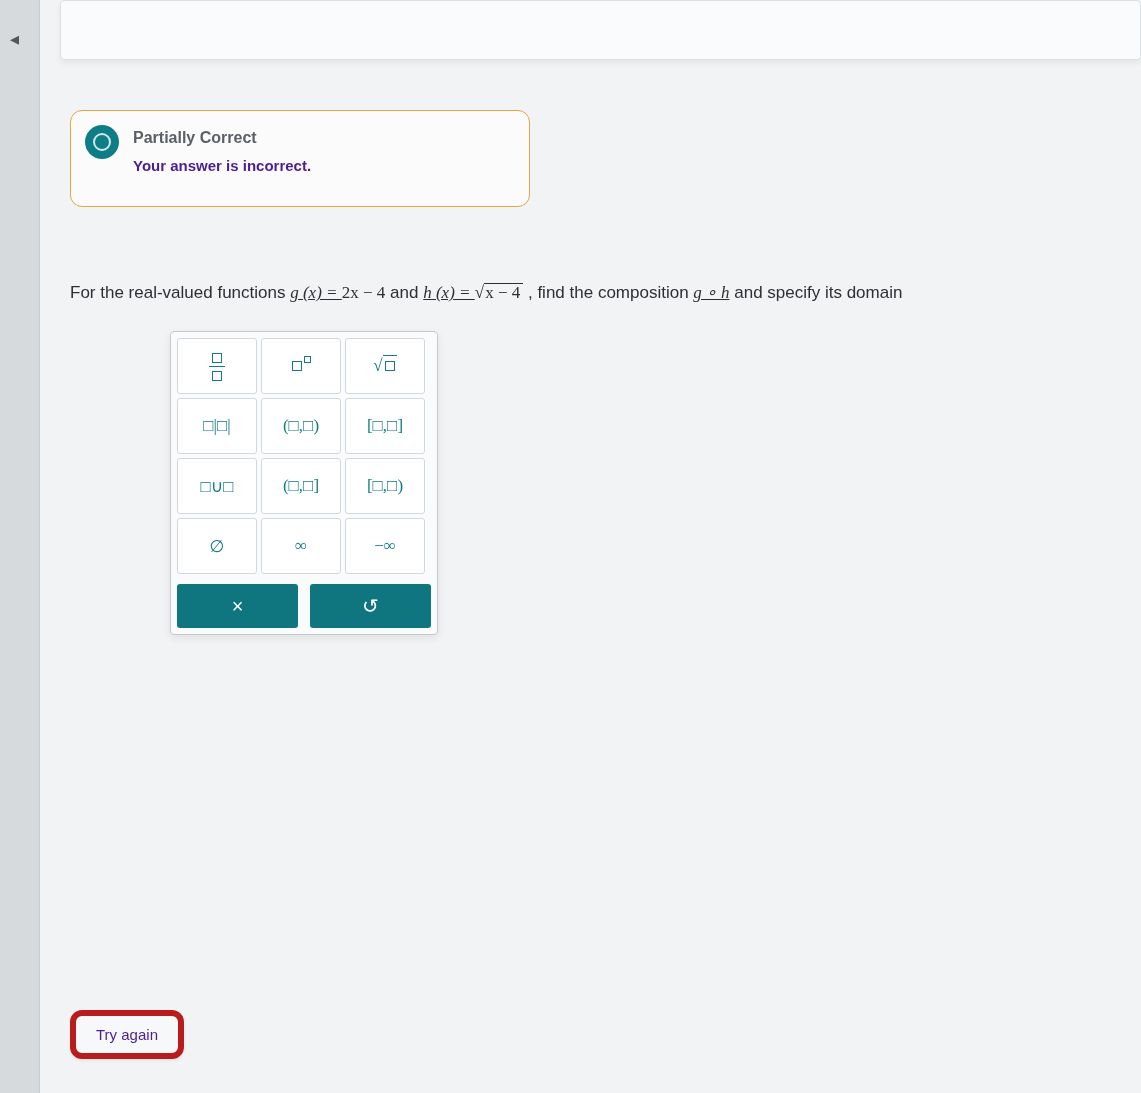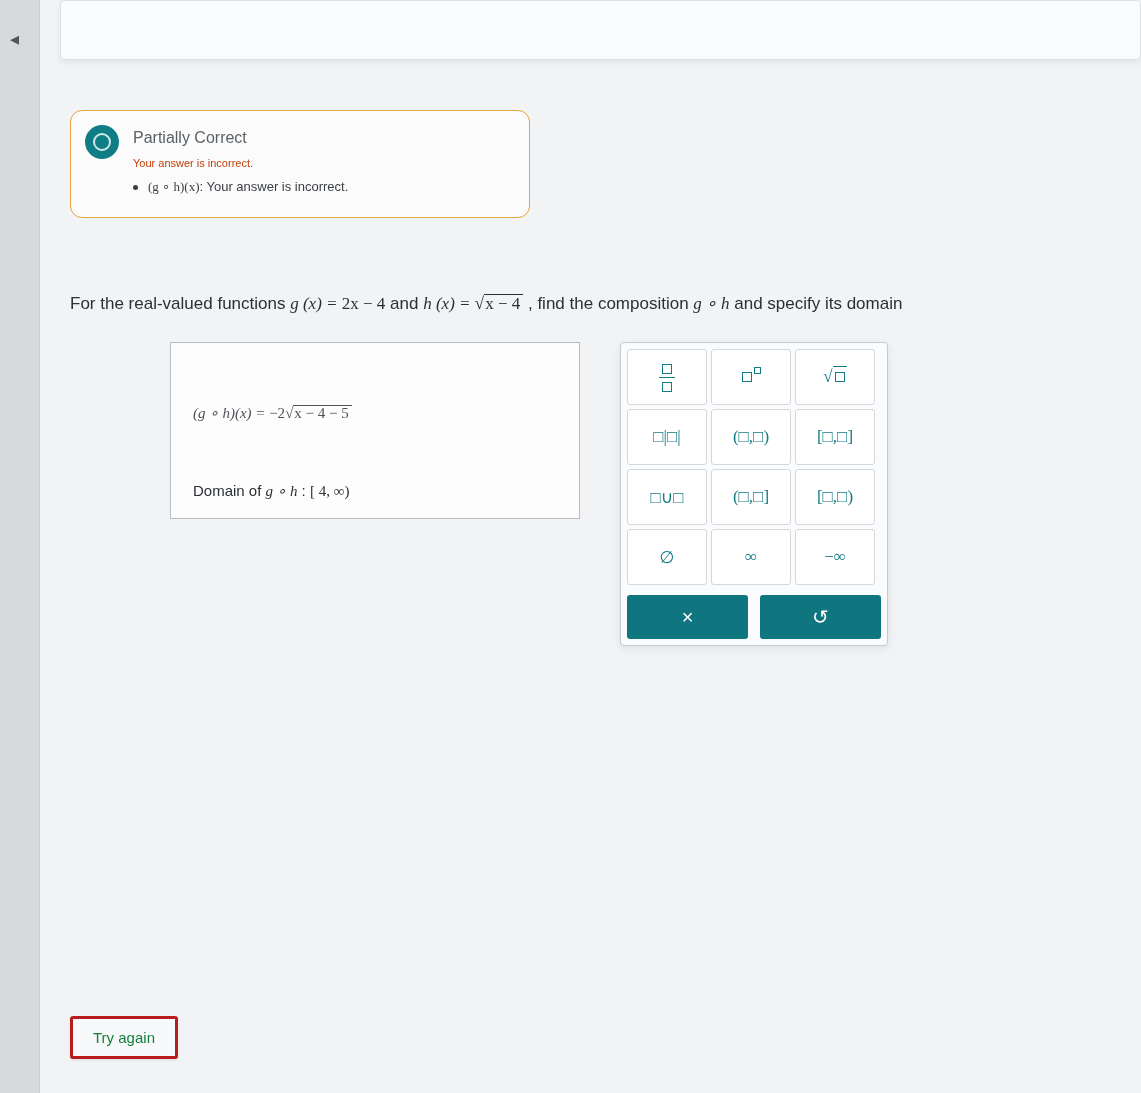--- a/index.html
+++ b/index.html
@@ -57,42 +57,42 @@
     background: #0f7d86;
     display: flex; align-items: center; justify-content: center;
   }
   .feedback-icon-inner {
     width: 18px; height: 18px;
     border: 2px solid #cfe8ea;
     border-radius: 50%;
   }
   .feedback-title {
     color: #5a6067;
-    font-weight: 400;
+    font-weight: 700;
     font-size: 16px;
     margin-bottom: 10px;
   }
   .feedback-sub {
-    font-size: 11px;
-    font-weight: 400;
-    color: #c2410c;
+    font-size: 15px;
+    font-weight: 700;
+    color: #4c1d95;
     margin-bottom: 10px;
   }
   .feedback-bullet {
     font-size: 13px;
     color: #3b3f44;
     display: flex;
     align-items: center;
     gap: 10px;
   }
   .dot {
     width: 5px; height: 5px; background:#3b3f44; border-radius:50%;
     flex:0 0 auto;
   }
-  .mathi { font-family: 'Times New Roman', serif; font-style: italic; }
+  .mathi { font-family: 'Times New Roman', serif; font-style: italic; text-decoration: underline; }
   .mathr { font-family: 'Times New Roman', serif; }
   .question-line {
     font-size: 17px;
     color: #2c3034;
     margin-bottom: 28px;
     white-space: nowrap;
   }
   .sqrt-wrap{
     display:inline-block;
     border-top:1.2px solid #2c3034;
@@ -150,26 +150,26 @@
     color:#fff;
     border:none;
     border-radius:3px;
     font-size:20px;
     display:flex; align-items:center; justify-content:center;
     cursor:pointer;
   }
   .tryagain{
     position:absolute;
     left:70px; bottom:34px;
-    border:3px solid #b91c1c;
+    border:6px solid #b91c1c;
     background:#f7f8f9;
-    border-radius:3px;
+    border-radius:12px;
     padding:10px 20px;
     font-size:15px;
-    color:#15803d;
+    color:#4c1d95;
     cursor:pointer;
     box-shadow: 0 2px 3px rgba(0,0,0,0.06);
   }
   .frac{display:inline-flex;flex-direction:column;align-items:center;line-height:1;}
   .frac .n{border-bottom:1.2px solid #147a84;padding:0 3px;}
   .frac .d{padding:0 3px;}
   .sq{display:inline-block;width:10px;height:10px;border:1.2px solid #147a84;}
   .sup-sq{position:relative;top:-8px;margin-left:2px;}
   .tool-sqrt .bar{border-top:1.2px solid #147a84;padding:0 2px;}
 </style>
@@ -183,54 +183,36 @@
 <div class="topbar"></div>
 
 <div class="content">
 
   <div class="feedback-card">
     <div class="feedback-icon">
       <div class="feedback-icon-inner"></div>
     </div>
     <div class="feedback-title">Partially Correct</div>
     <div class="feedback-sub">Your answer is incorrect.</div>
-    <div class="feedback-bullet">
-      <span class="dot"></span>
-      <span>
-        <span class="mathr">(g ∘ h)(x)</span><span>: Your answer is incorrect.</span>
-      </span>
-    </div>
   </div>
 
   <div class="question-line">
     <span>For the real-valued functions </span>
     <span class="mathi">g (x) = </span>
     <span class="mathr">2x − 4</span>
     <span> and </span>
     <span class="mathi">h (x) = </span>
     <span class="mathr">√</span><span class="sqrt-wrap mathr">x − 4</span>
     <span>, find the composition </span>
     <span class="mathi">g ∘ h</span>
     <span> and specify its domain</span>
   </div>
 
   <div class="panels">
 
-    <div class="answer-box">
-      <div class="answer-row1">
-        <span class="mathi">(g ∘ h)(x)  =  </span>
-        <span class="mathr">−2</span><span class="mathr">√</span><span class="sqrt-wrap mathr" style="border-color:#505258">x − 4 − 5</span>
-      </div>
-      <div class="answer-row2">
-        <span>Domain of </span>
-        <span class="mathi">g ∘ h</span>
-        <span> :  </span>
-        <span class="mathr">[ 4, ∞)</span>
-      </div>
-    </div>
 
     <div class="toolbox">
       <div class="tool-grid">
         <div class="tool-btn">
           <span class="frac">
               <span class="n"><span class="sq"></span></span>
               <span class="d"><span class="sq"></span></span>
             </span>
         </div>
         <div class="tool-btn">

